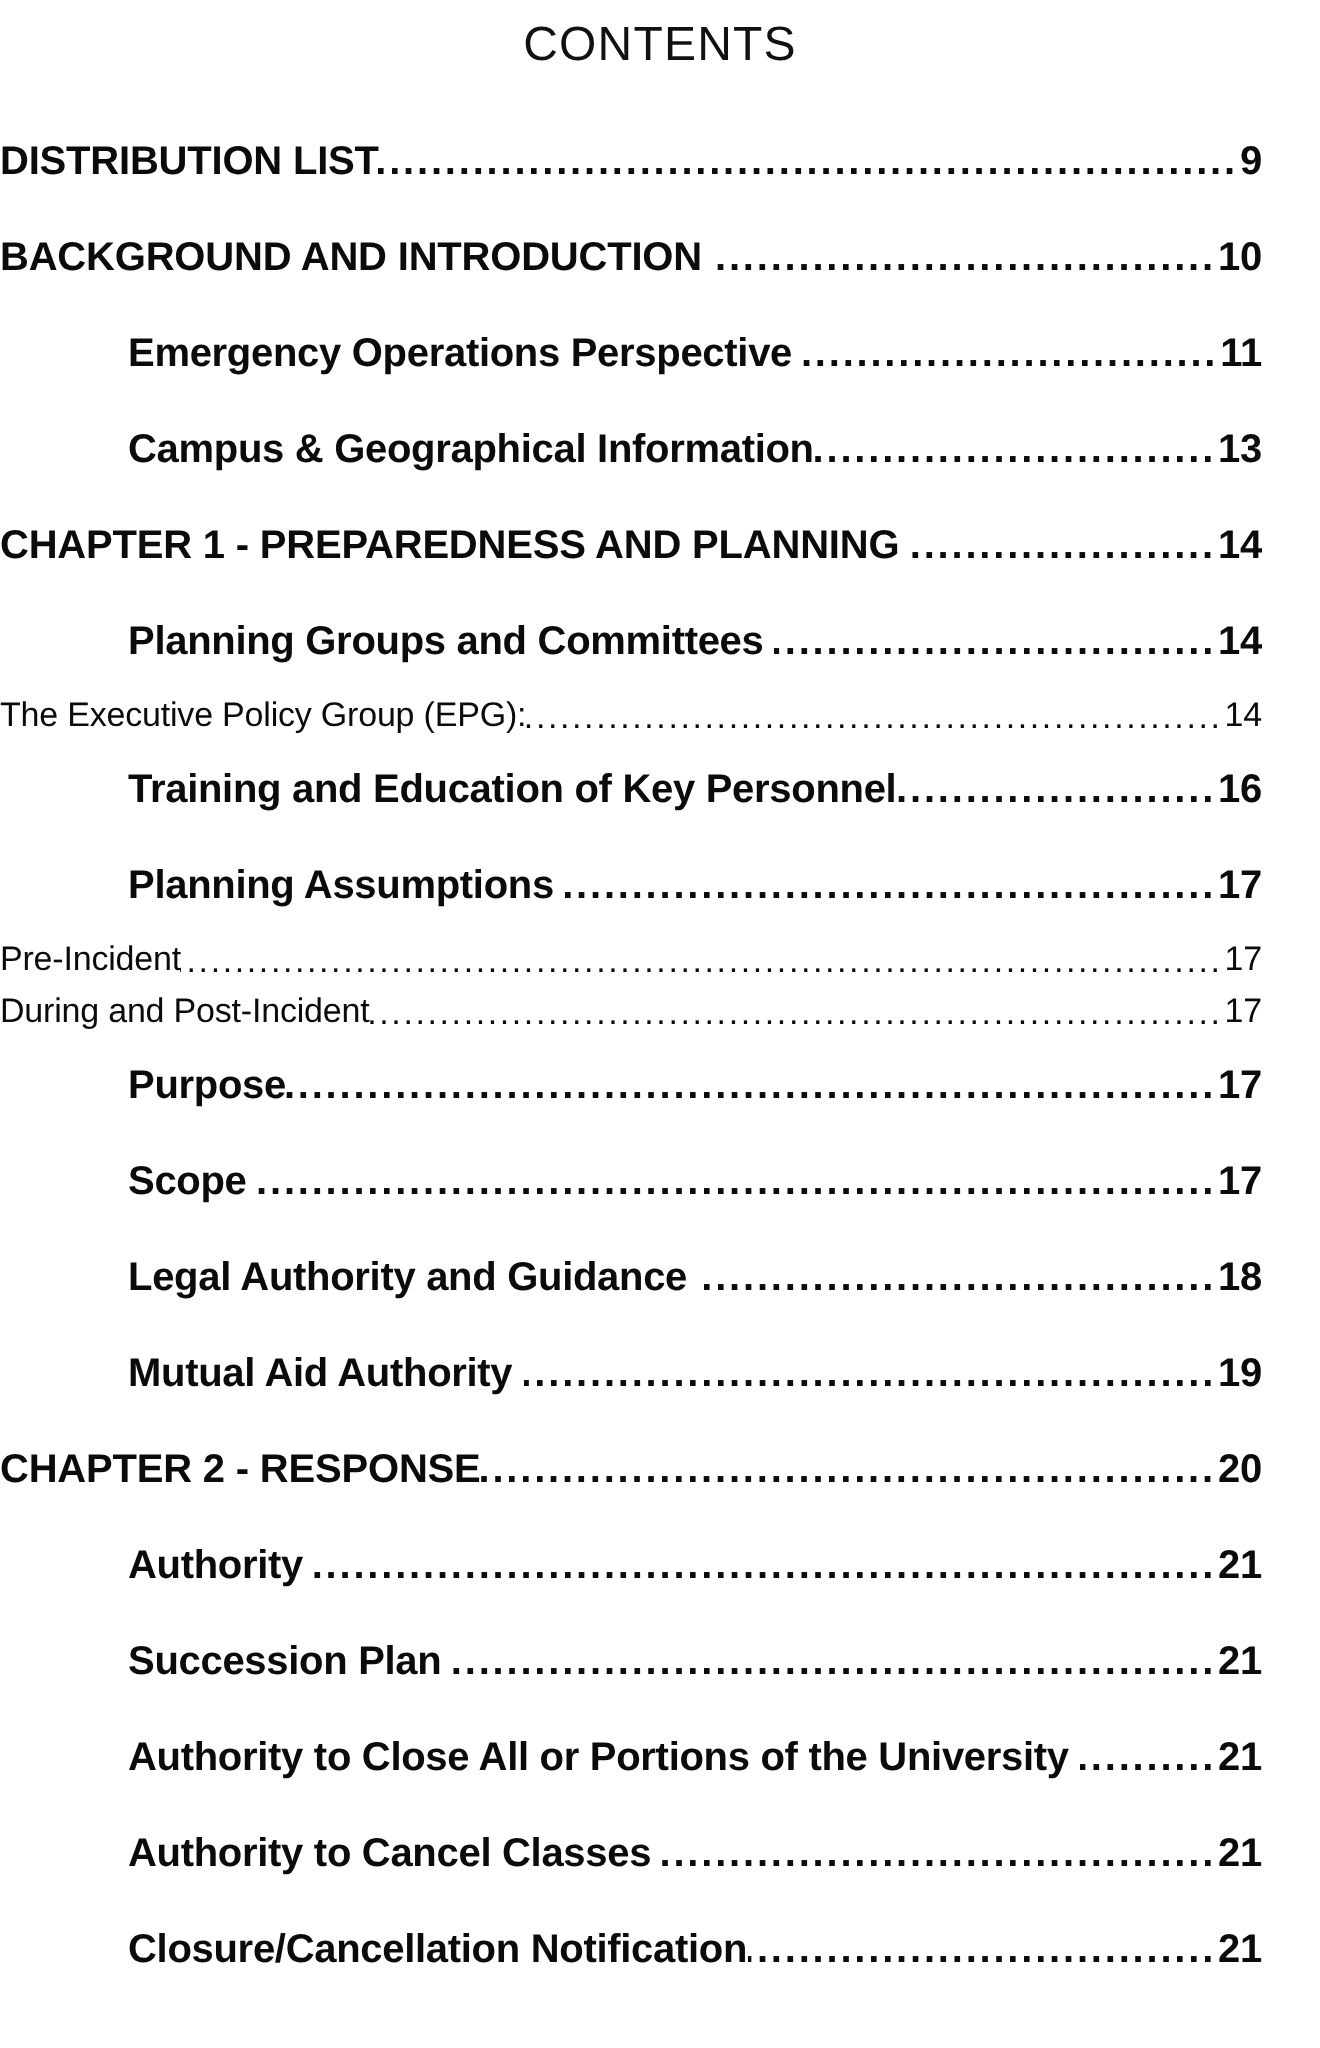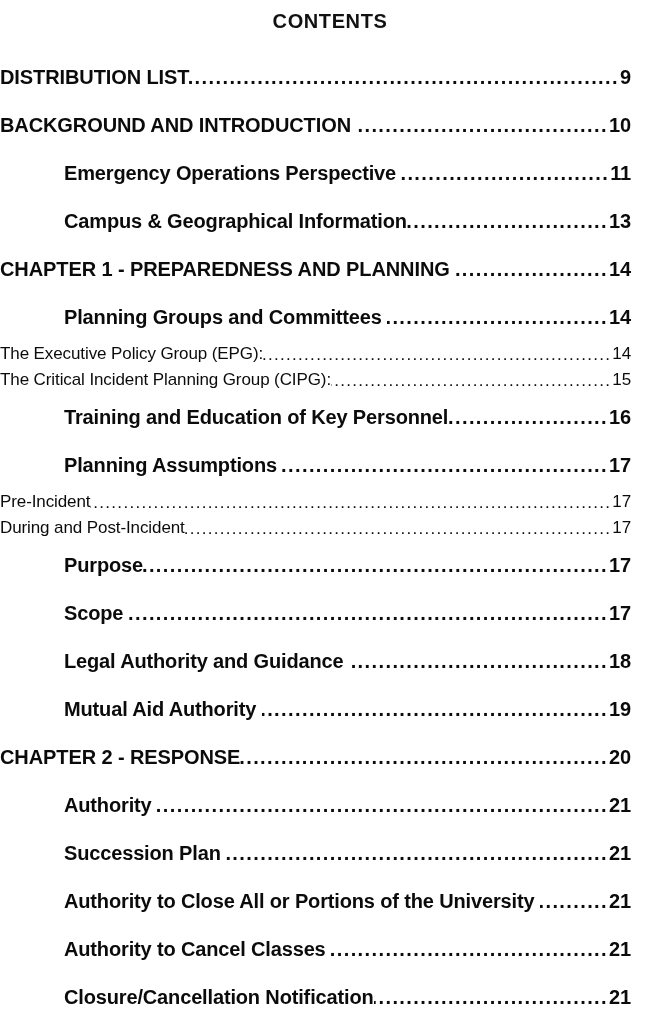--- a/index.html
+++ b/index.html
@@ -22,22 +22,22 @@
     width: 660px;
     height: 1024px;
     box-sizing: border-box;
     background: #ffffff;
   }
 
   
   .toc-title {
     text-align: center;
     font-family: "Liberation Sans", sans-serif;
-    font-weight: 700;
-    font-size: 20px;
+    font-weight: 400;
+    font-size: 24px;
     letter-spacing: 0.6px;
     color: #111111;
     margin: 0;
     padding-top: 11px;
     line-height: 1.0;
   }
 
   
   .toc-list {
     margin: 0;
@@ -165,25 +165,20 @@
       <li class="toc-row lvl2 gap-before-leader">
         <span class="toc-label">Planning Groups and Committees</span>
         <span class="toc-leader"></span>
         <span class="toc-page">14</span>
       </li>
       <li class="toc-row lvl3">
         <span class="toc-label">The Executive Policy Group (EPG):</span>
         <span class="toc-leader"></span>
         <span class="toc-page">14</span>
       </li>
-      <li class="toc-row lvl3">
-        <span class="toc-label">The Critical Incident Planning Group (CIPG):</span>
-        <span class="toc-leader"></span>
-        <span class="toc-page">15</span>
-      </li>
       <li class="toc-row lvl2">
         <span class="toc-label">Training and Education of Key Personnel</span>
         <span class="toc-leader"></span>
         <span class="toc-page">16</span>
       </li>
       <li class="toc-row lvl2 gap-before-leader">
         <span class="toc-label">Planning Assumptions</span>
         <span class="toc-leader"></span>
         <span class="toc-page">17</span>
       </li>

